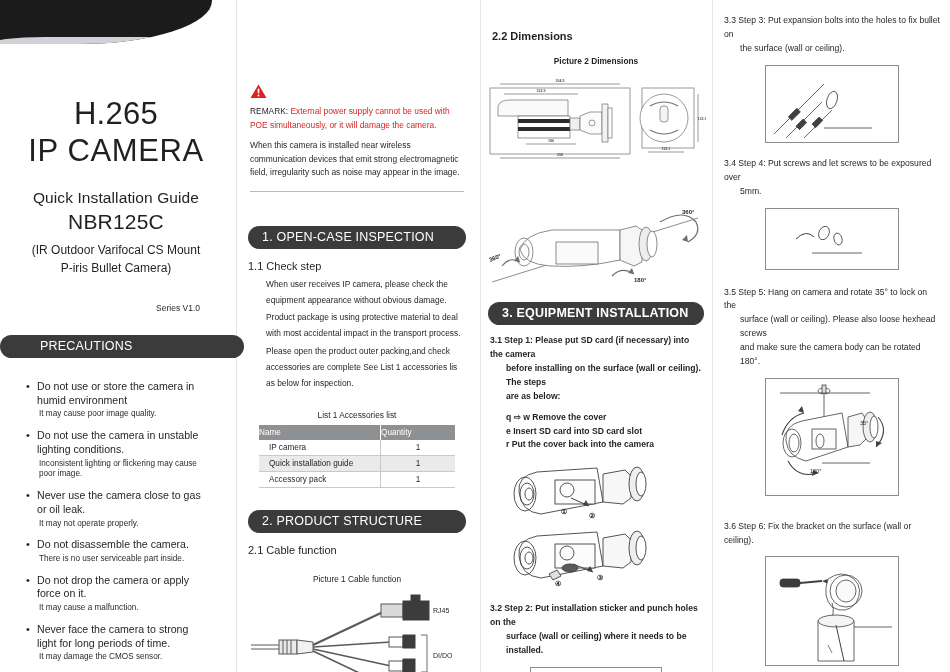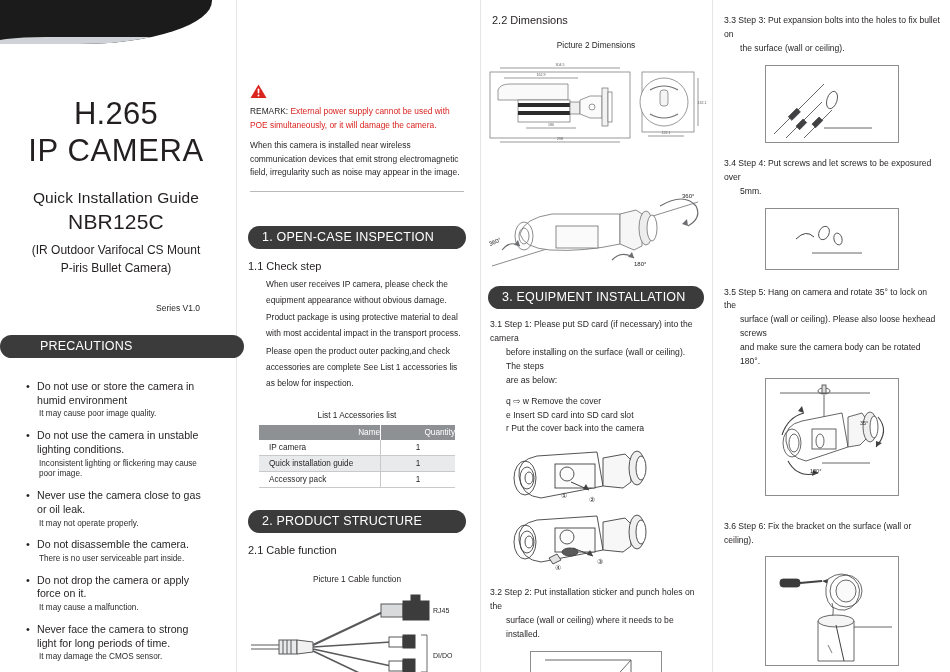--- a/index.html
+++ b/index.html
@@ -44,21 +44,21 @@
 
   
   .col {
     position: absolute;
     top: 0;
     height: 672px;
     box-sizing: border-box;
   }
   .col1 { left: 0;    width: 232px; padding: 0 26px; }
   .col2 { left: 238px; width: 238px; padding: 0 2px; }
-  .col3 { left: 482px; width: 228px; padding: 0 2px; }
+  .col3 { left: 482px; width: 228px; padding: 16px 2px; font-weight: bold; }
   .col4 { left: 714px; width: 236px; padding: 0 4px; }
 
   .vrule {
     position: absolute;
     top: 0;
     width: 1px;
     height: 672px;
     background: #e6e6e6;
   }
 
@@ -182,21 +182,21 @@
     border-collapse: collapse;
     width: 196px;
     margin: 0 auto;
     font-size: 8.2px;
   }
   table.acc th {
     background: #8e9194;
     color: #ffffff;
     font-weight: 400;
     padding: 3px 0;
-    text-align: right;
+    text-align: left;
     border-right: 1px solid #ffffff;
   }
   table.acc th:last-child { border-right: none; }
   table.acc td {
     padding: 3px 0;
     border-bottom: 1px solid #c9c9c9;
   }
   table.acc td.name { padding-left: 10px; text-align: left; }
   table.acc td.qty { text-align: center; border-left: 1px solid #c9c9c9; }
   table.acc tr.alt td { background: #e9eaeb; }

